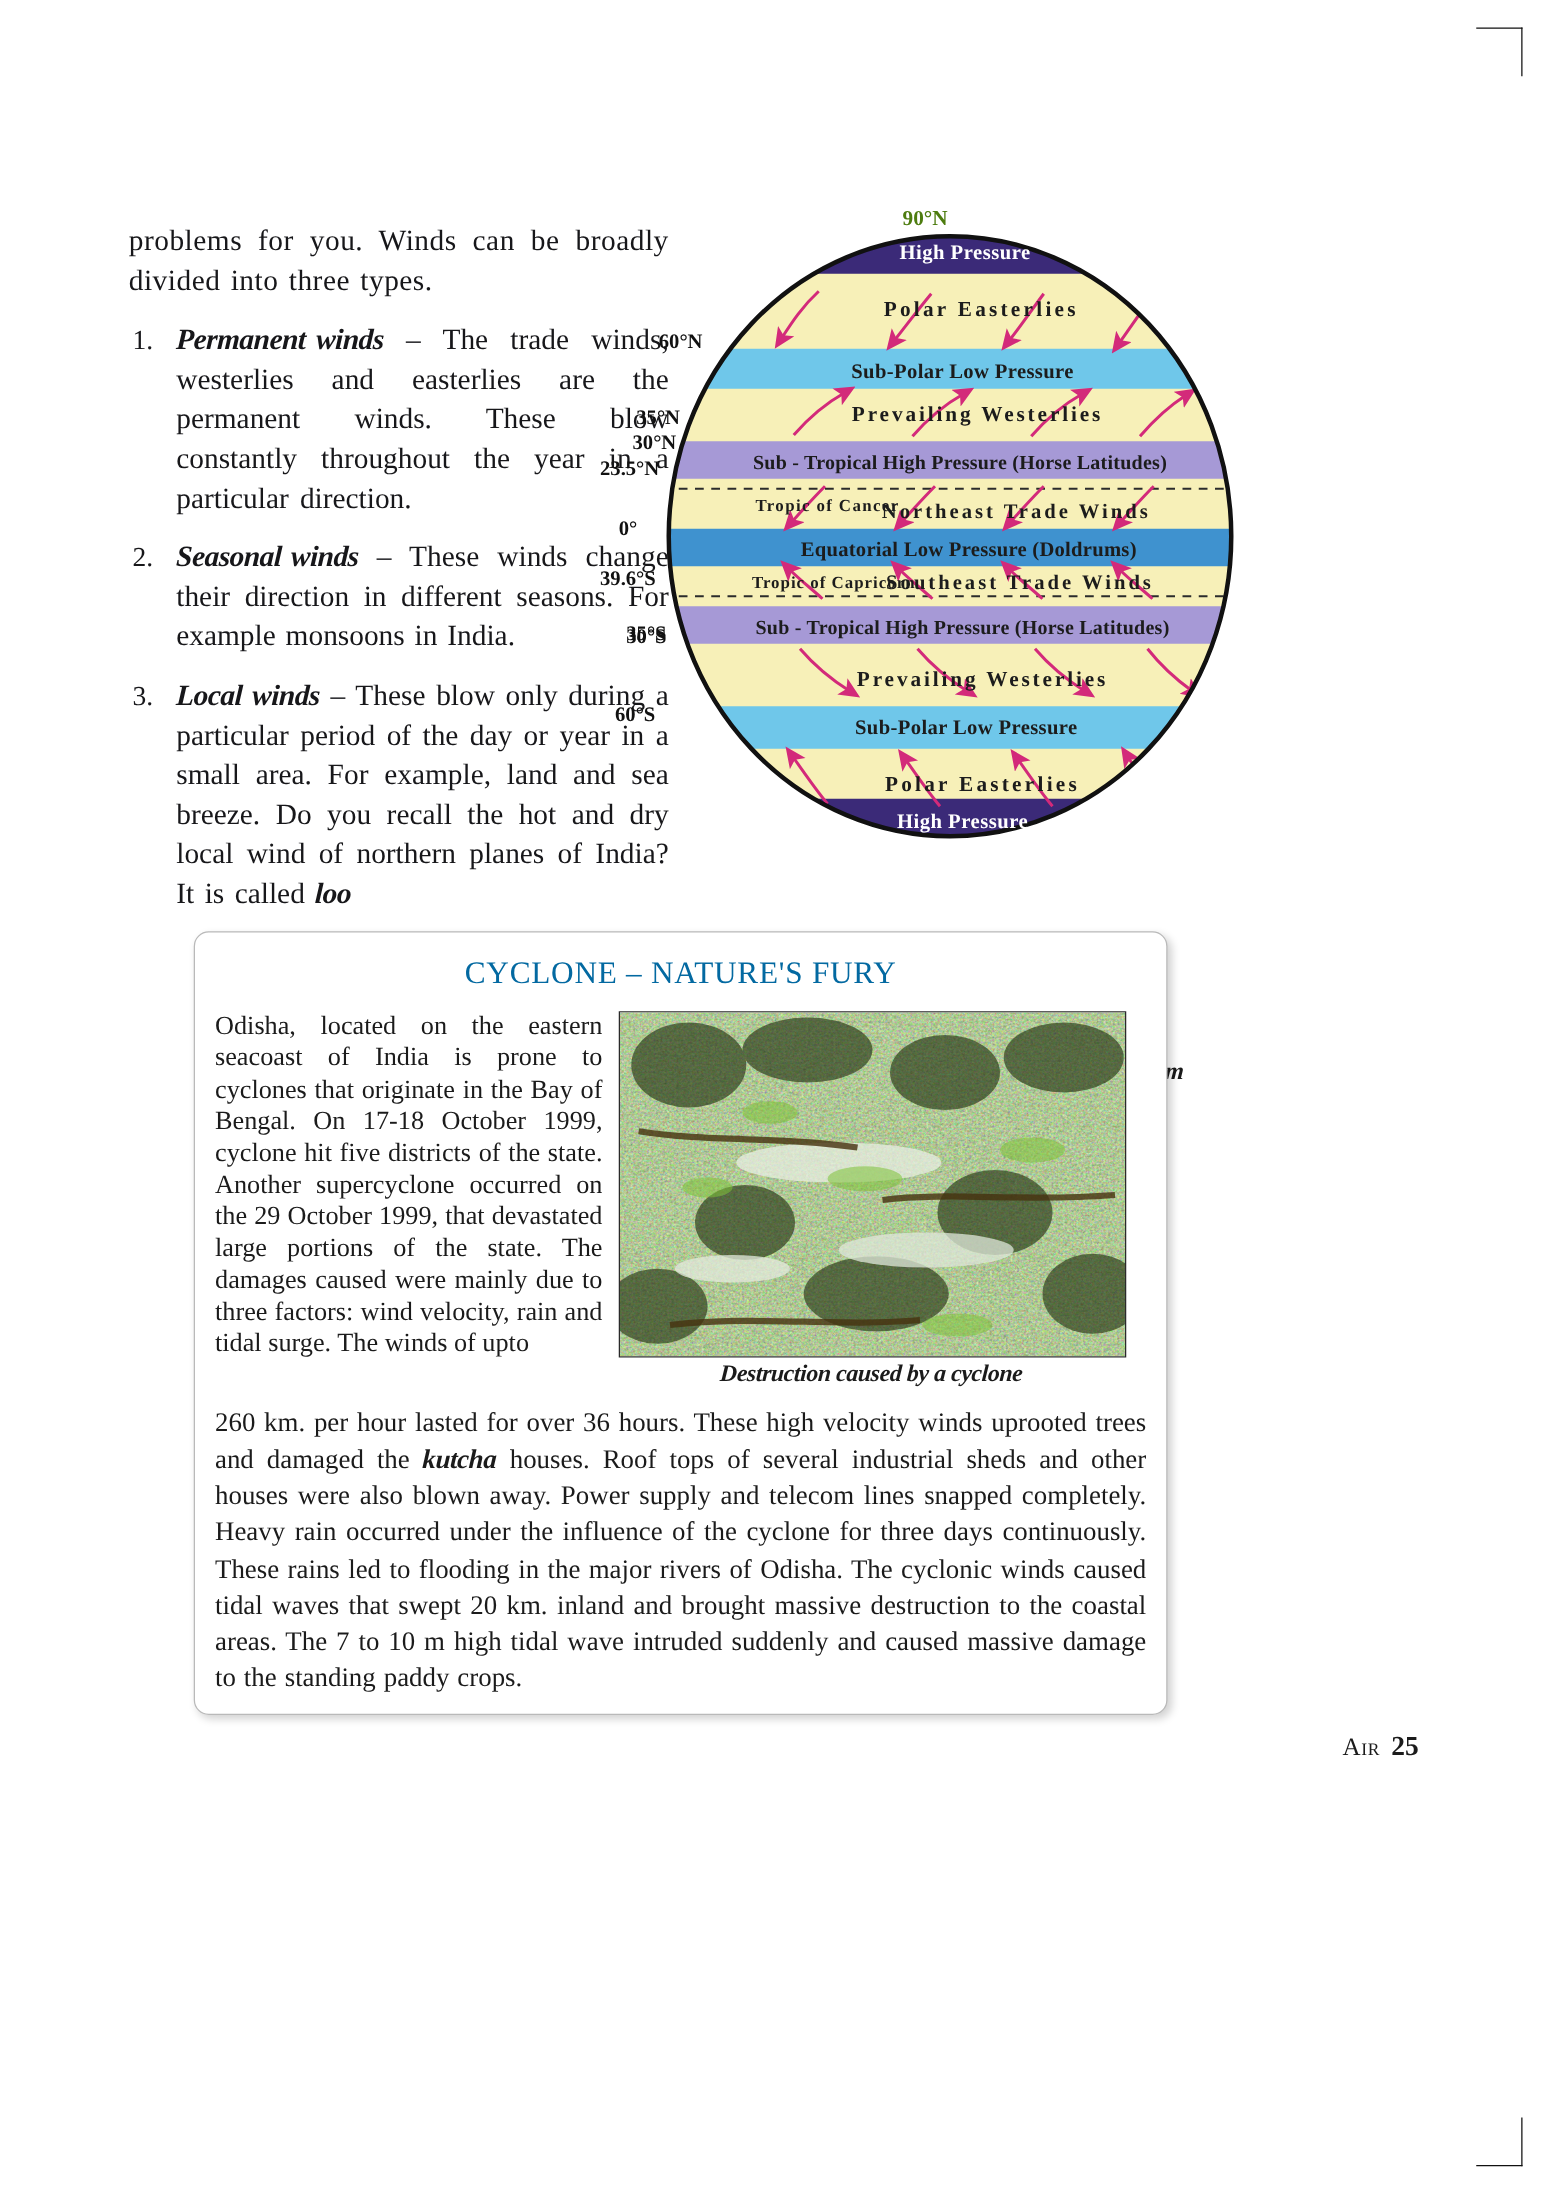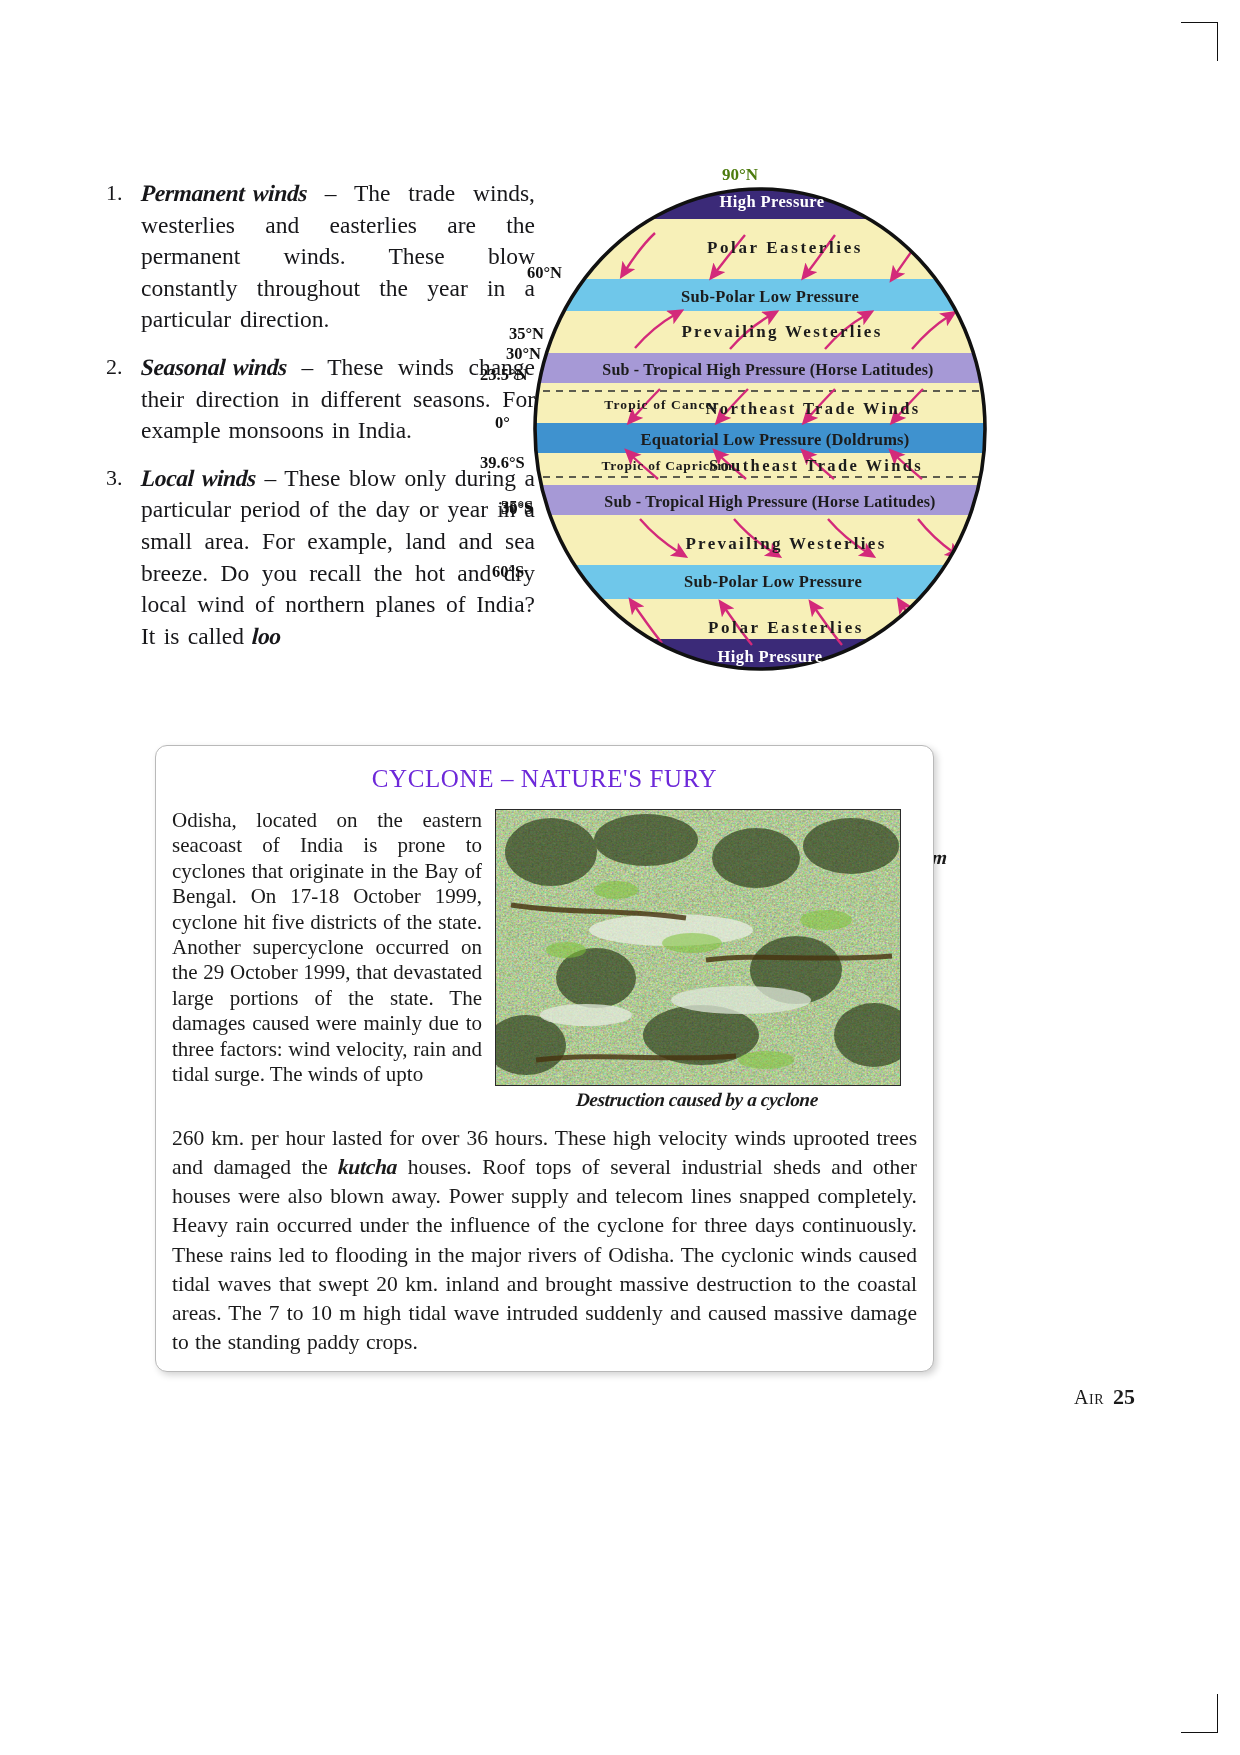--- a/index.html
+++ b/index.html
@@ -75,21 +75,21 @@
   
   .cyclonebox{
     position:absolute;left:155px;top:745px;width:777px;height:625px;
     border:1.2px solid #b9b9b9;border-radius:12px;
     background:#fff;
     box-shadow:3px 3px 7px rgba(0,0,0,.18);
   }
   .cyc-title{
     position:absolute;left:0;top:19px;width:100%;
     text-align:center;font-size:25px;letter-spacing:.6px;
-    color:#6d28d9;
+    color:#0369a1;
   }
   .cyc-left{
     position:absolute;left:16px;top:62px;width:310px;
     font-size:21px;line-height:1.21;
     text-align:justify;text-align-last:left;
     color:#1b1b1b;
   }
   .cyc-photo{
     position:absolute;left:339px;top:63px;width:404px;height:275px;
     border:1px solid #2a2a2a;
@@ -119,20 +119,21 @@
 </style>
 </head>
 <body>
 
 <div class="page">
 
   <div class="crop tr"></div>
   <div class="crop br"></div>
 
   <div class="leftcol">
+    <p class="para lead">problems for you. Winds can be broadly divided into three types.</p>
 
     <ol class="winds">
       <li>
         <span class="num">1.</span>
         <span class="li1"><span class="term">Permanent winds</span><span> – The trade winds, westerlies and easterlies are the permanent winds. These blow constantly throughout the year in a particular direction.</span></span>
       </li>
       <li>
         <span class="num">2.</span>
         <span class="li2"><span class="term">Seasonal winds</span><span> – These winds change their direction in different seasons. For example monsoons in India.</span></span>
       </li>

